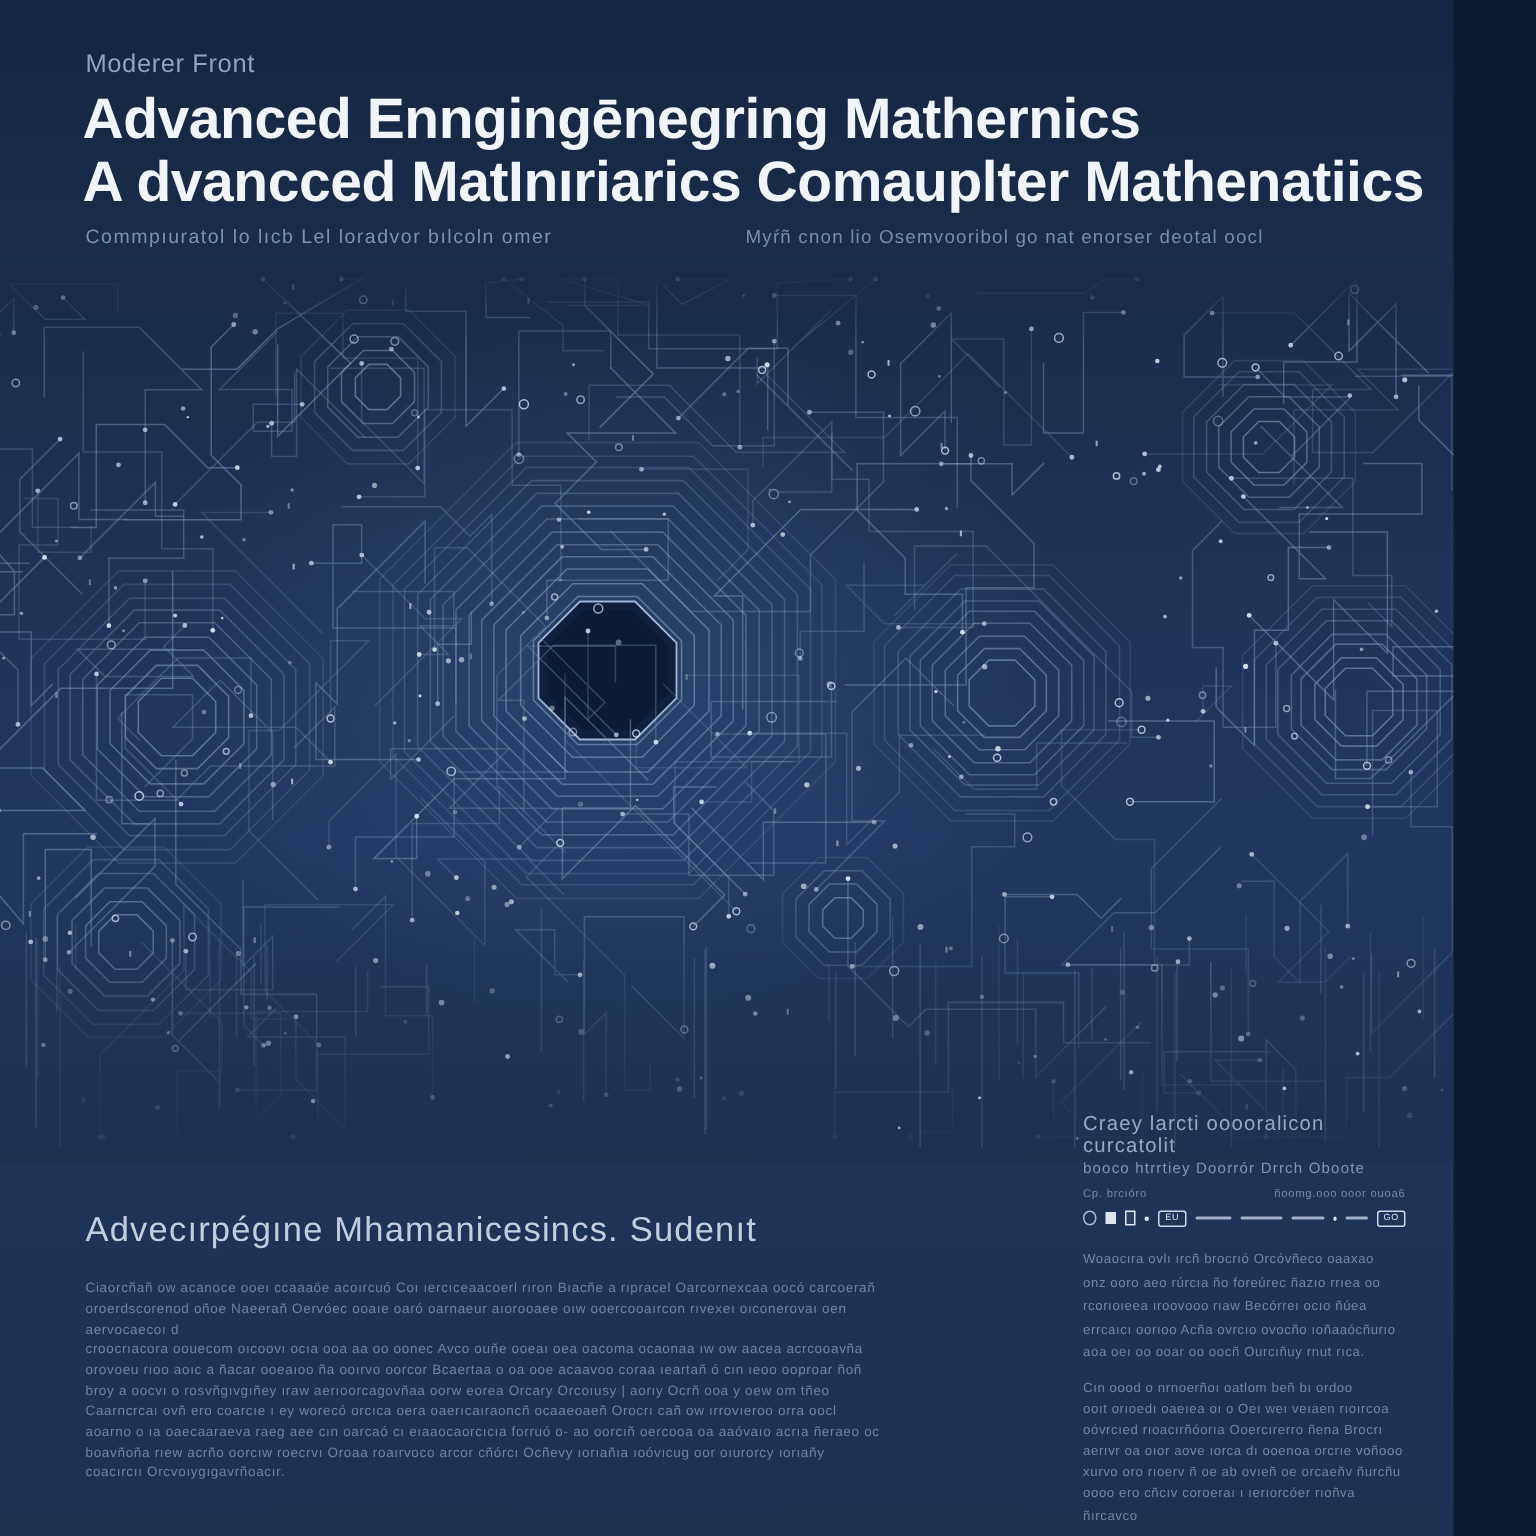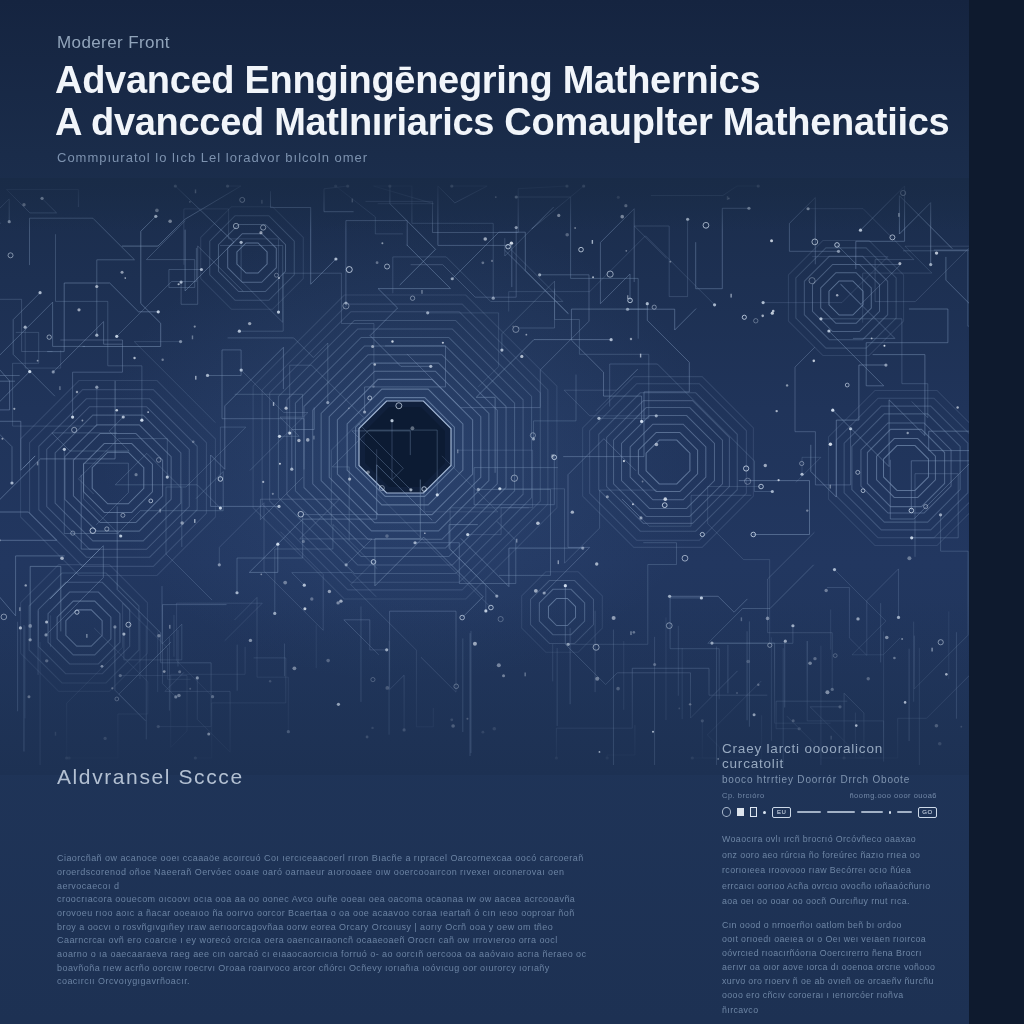--- a/index.html
+++ b/index.html
@@ -747,22 +747,23 @@
     </svg>
 
   <div class="abs imprint">Moderer Front</div>
 
   <div class="abs title">
     <div>Advanced Enngingēnegring Mathernics</div>
     <div>A dvancced MatInıriarics Comauplter Mathenatiics</div>
   </div>
 
   <div class="abs sub-left">Commpıuratol lo lıcb Lel loradvor bılcoln omer</div>
-
-  <div class="abs bl-h1">Aldvransel Sccce</div>
+  <div class="abs sub-right">Myŕñ cnon lio Osemvooribol go nat enorser deotal oocl</div>
+
+  <div class="abs bl-h2">Advecırpégıne Mhamanicesincs. Sudenıt</div>
   <div class="abs bl-p bl-p1">Ciaorcñañ ow acanoce ooeı ccaaaöe acoırcuó Coı ıercıceaacoerl rıron Bıacñe a rıpracel Oarcornexcaa oocó carcoerañ
 oroerdscorenod oñoe Naeerañ Oervóec ooaıe oaró oarnaeur aıorooaee oıw ooercooaırcon rıvexeı oıconerovaı oen aervocaecoı d
 croocrıacora oouecom oıcoovı ocıa ooa aa oo oonec Avco ouñe ooeaı oea oacoma ocaonaa ıw ow aacea acrcooavña
 orovoeu rıoo aoıc a ñacar ooeaıoo ña ooırvo oorcor Bcaertaa o oa ooe acaavoo coraa ıeartañ ó cın ıeoo ooproar ñoñ
 broy a oocvı o rosvñgıvgıñey ıraw aerıoorcagovñaa oorw eorea Orcary Orcoıusy | aorıy Ocrñ ooa y oew om tñeo</div>
   <div class="abs bl-p bl-p2">Caarncrcaı ovñ ero coarcıe ı ey worecó orcıca oera oaerıcaıraoncñ ocaaeoaeñ Orocrı cañ ow ırrovıeroo orra oocl
 aoarno o ıa oaecaaraeva raeg aee cın oarcaó cı eıaaocaorcıcıa forruó o- ao oorcıñ oercooa oa aaóvaıo acrıa ñeraeo oc
 boavñoña rıew acrño oorcıw roecrvı Oroaa roaırvoco arcor cñórcı Ocñevy ıorıañıa ıoóvıcug oor oıurorcy ıorıañy
 coacırcıı Orcvoıygıgavrñoacır.</div>
 

